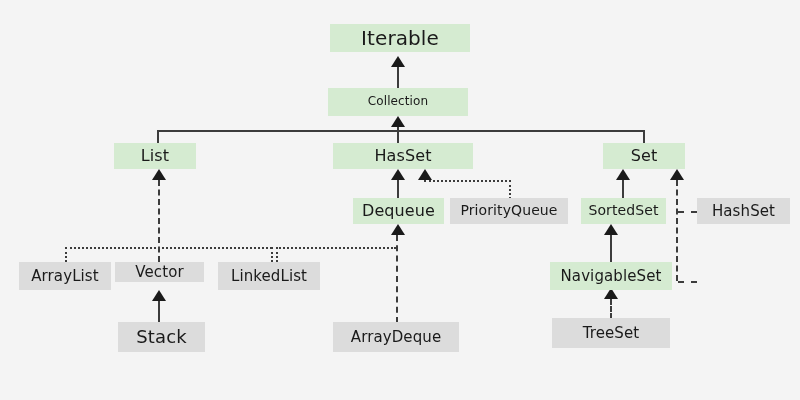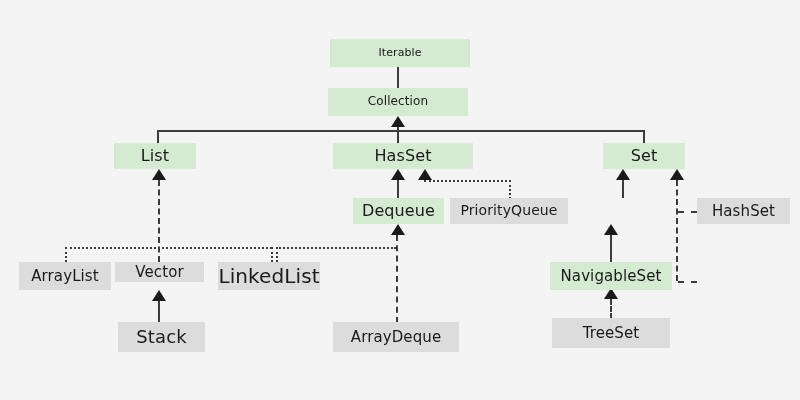--- a/index.html
+++ b/index.html
@@ -98,42 +98,43 @@
   <div class="hdot" style="left:65px;top:247px;width:207px;"></div>
   <div class="vdot" style="left:65px;top:247px;height:15px;"></div>
   <div class="vdot" style="left:271px;top:247px;height:15px;"></div>
 
   <div class="hdot" style="left:276px;top:247px;width:120px;"></div>
   <div class="vdot" style="left:276px;top:247px;height:15px;"></div>
 
   <div class="seg vline" style="left:158px;top:301px;height:21px;"></div>
   <div class="arrow" style="left:152px;top:290px;"></div>
 
-  <div class="node iface" style="left:330px;top:39px;width:140px;height:28px;font-size:11px;">Iterable</div>
+  <div class="node iface" style="left:330px;top:24px;width:140px;height:28px;font-size:20px;">Iterable</div>
 
   <div class="node iface" style="left:328px;top:88px;width:140px;height:28px;font-size:12px;">Collection</div>
 
   <div class="node iface" style="left:114px;top:143px;width:82px;height:26px;">List</div>
 
   <div class="node iface" style="left:333px;top:143px;width:140px;height:26px;">HasSet</div>
 
   <div class="node iface" style="left:603px;top:143px;width:82px;height:26px;">Set</div>
 
   <div class="node iface" style="left:353px;top:198px;width:91px;height:26px;">Dequeue</div>
 
   <div class="node klass" style="left:450px;top:198px;width:118px;height:26px;font-size:14px;">PriorityQueue</div>
 
+  <div class="node iface" style="left:581px;top:198px;width:85px;height:26px;font-size:14px;">SortedSet</div>
 
   <div class="node klass" style="left:697px;top:198px;width:93px;height:26px;font-size:15px;">HashSet</div>
 
   <div class="node klass" style="left:19px;top:262px;width:92px;height:28px;font-size:15px;">ArrayList</div>
 
   <div class="node klass" style="left:115px;top:262px;width:89px;height:20px;font-size:15px;">Vector</div>
 
-  <div class="node klass" style="left:218px;top:262px;width:102px;height:28px;font-size:20px;">LinkedList</div>
+  <div class="node klass" style="left:218px;top:262px;width:102px;height:28px;font-size:15px;">LinkedList</div>
 
   <div class="node iface" style="left:550px;top:262px;width:122px;height:28px;font-size:15px;">NavigableSet</div>
 
 
   <div class="node klass" style="left:118px;top:322px;width:87px;height:30px;font-size:18px;">Stack</div>
 
   <div class="node klass" style="left:333px;top:322px;width:126px;height:30px;font-size:15px;">ArrayDeque</div>
 
   <div class="node klass" style="left:552px;top:318px;width:118px;height:30px;font-size:15px;">TreeSet</div>
 

